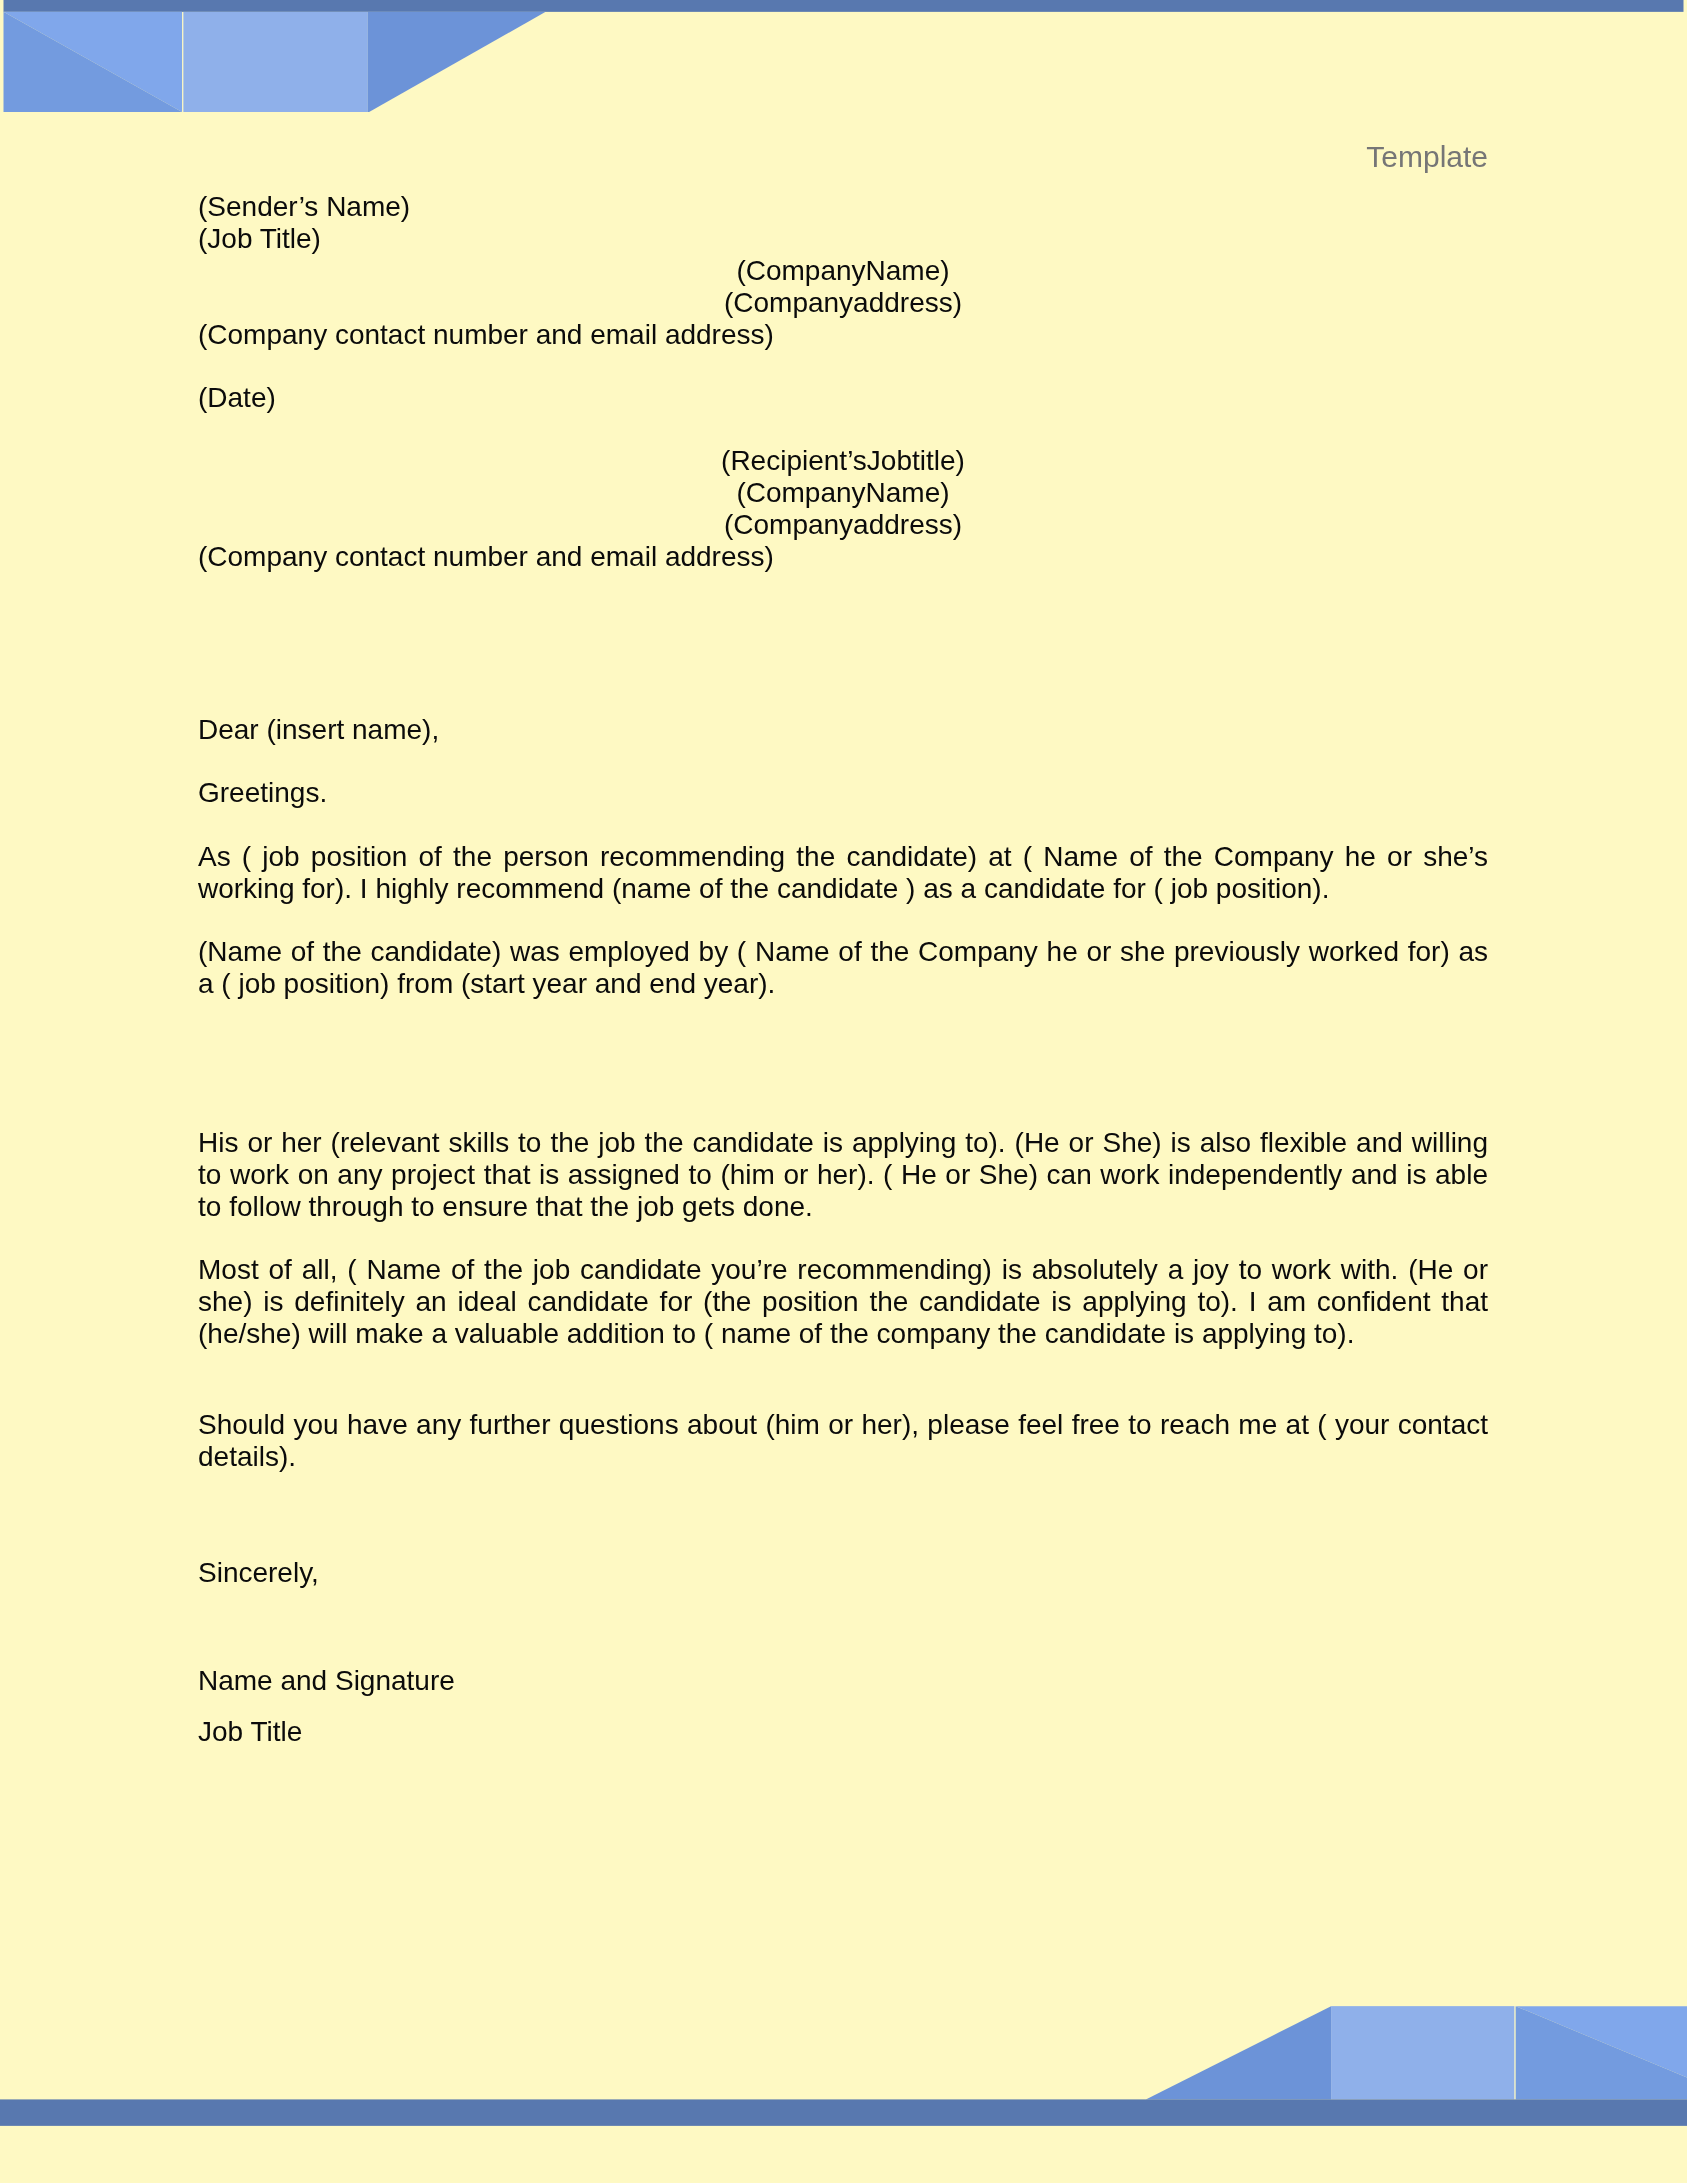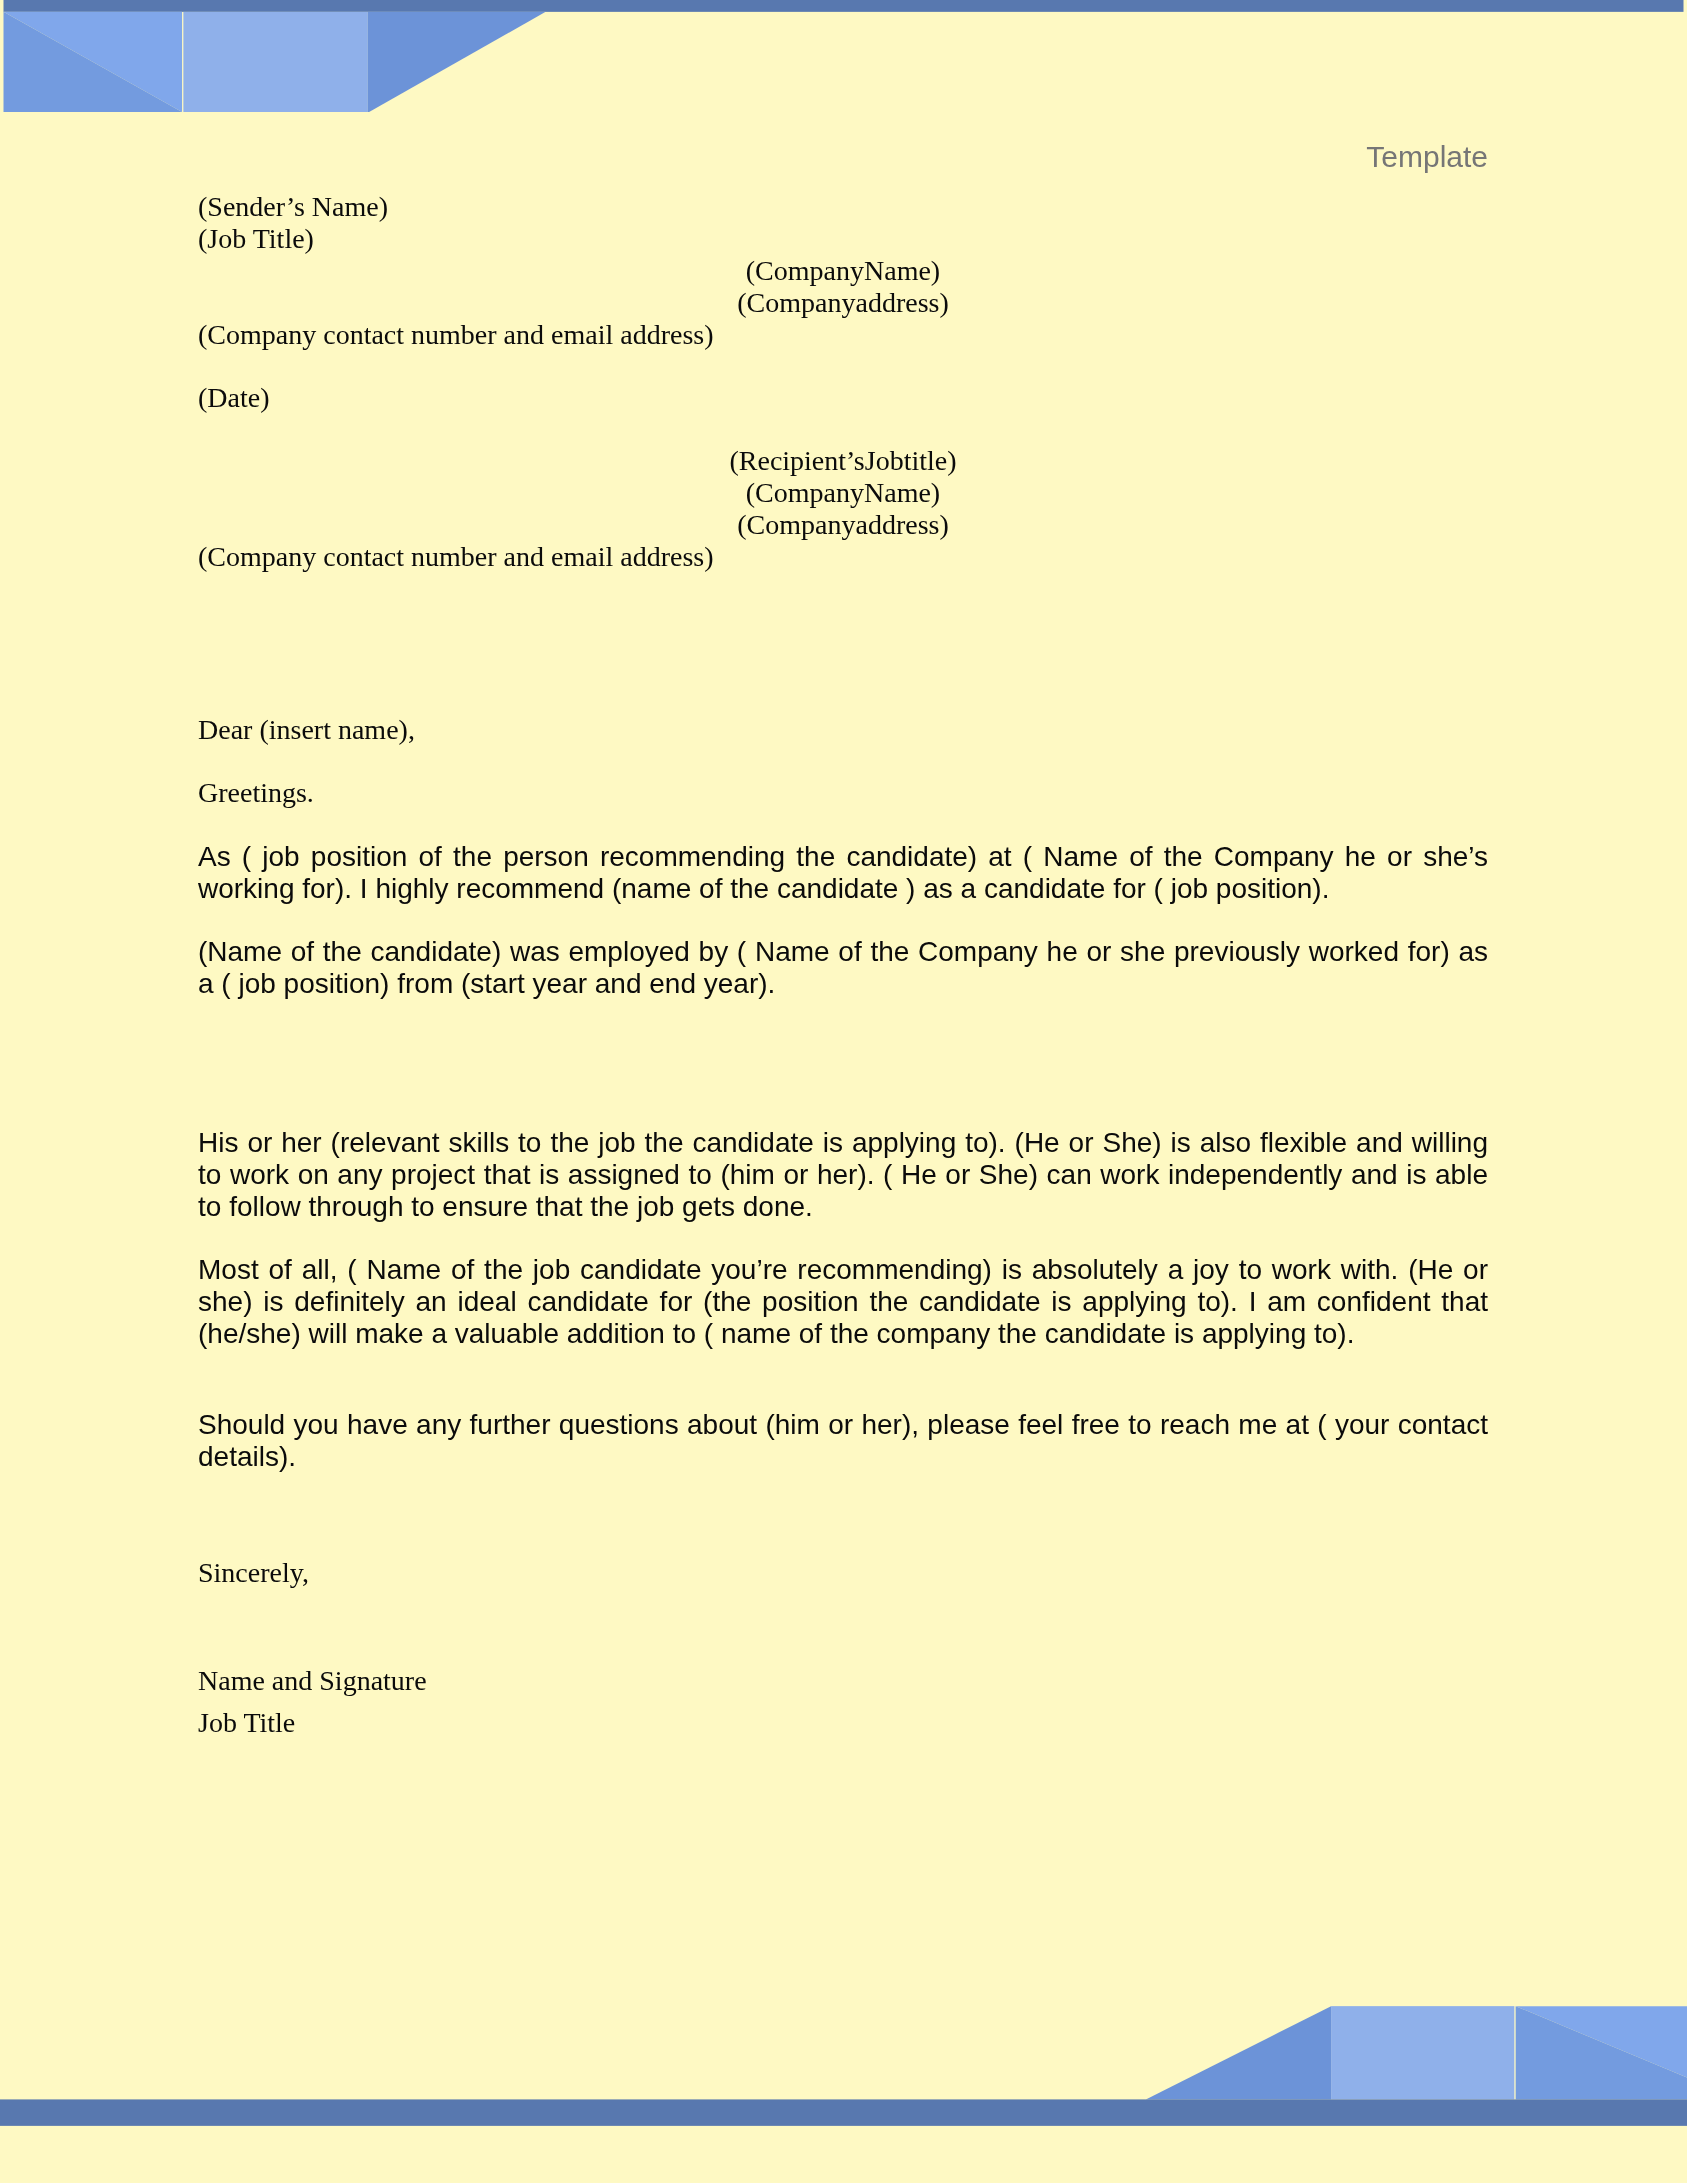--- a/index.html
+++ b/index.html
@@ -41,21 +41,21 @@
   }
 
   .content {
     position: absolute;
     left: 198px;
     width: 1290px;
     font-size: 28px;
     line-height: 32px;
     color: var(--text, #0b0b0b);
   }
-  .line { height: 32px; white-space: nowrap; font-family: Liberation Serif, serif; }
+  .line { height: 32px; white-space: nowrap; }
   .split {
     display: flex;
     justify-content: center;
   }
   .para {
     text-align: justify;
     text-align-last: left;
   }
   .sender-block    { top: 191px; }
   .date-line       { top: 382px; }
@@ -63,21 +63,21 @@
   .salutation      { top: 714px; }
   .greeting        { top: 777px; }
   .para-1          { top: 841px; }
   .para-2          { top: 936px; }
   .para-3          { top: 1031px; }
   .para-4          { top: 1127px; }
   .para-5          { top: 1254px; }
   .para-6          { top: 1409px; }
   .valediction     { top: 1557px; }
   .signature-block { top: 1665px; }
-  .signature-block .line + .line { margin-top: 10px; }
+  .signature-block .line + .line { margin-top: 19px; }
 </style>
 </head>
 <body>
 
 <div class="page">
 
   <svg class="deco deco-header" width="1687" height="112" viewBox="0 0 2550 170" aria-hidden="true">
     <rect class="bar" x="0" y="0" width="2550" height="18"></rect>
     <polygon class="fold-lt" points="0,18 271,18 271,170"></polygon>
     <polygon class="fold-dk" points="0,18 271,170 0,170"></polygon>

